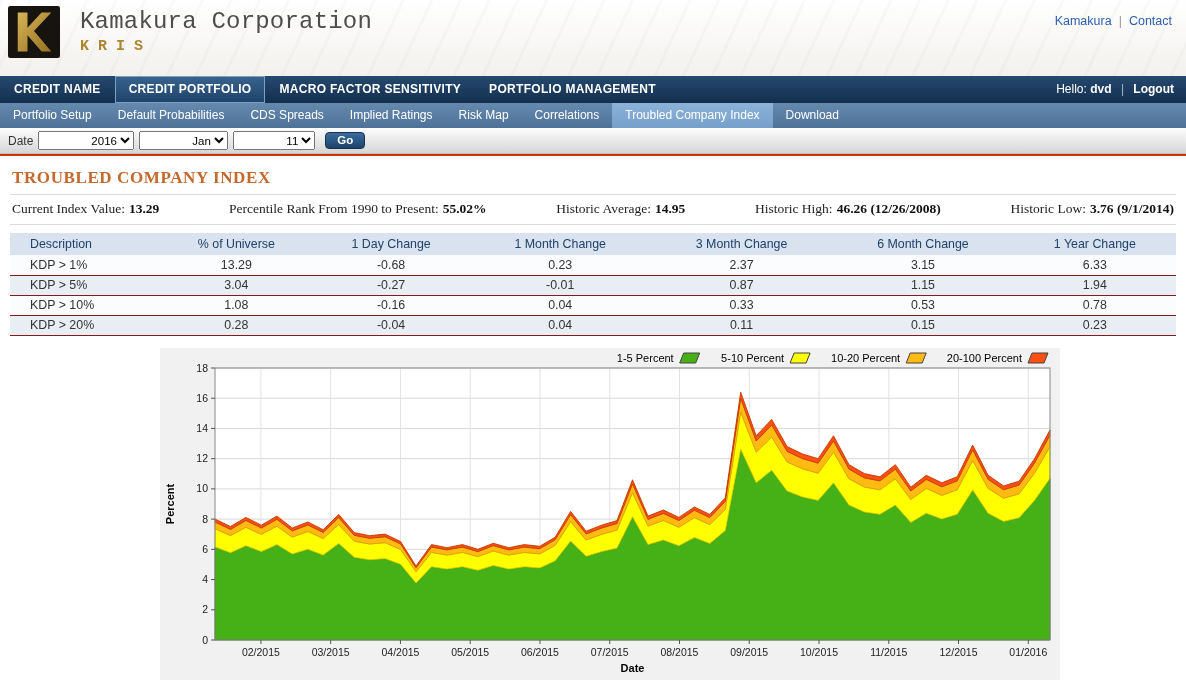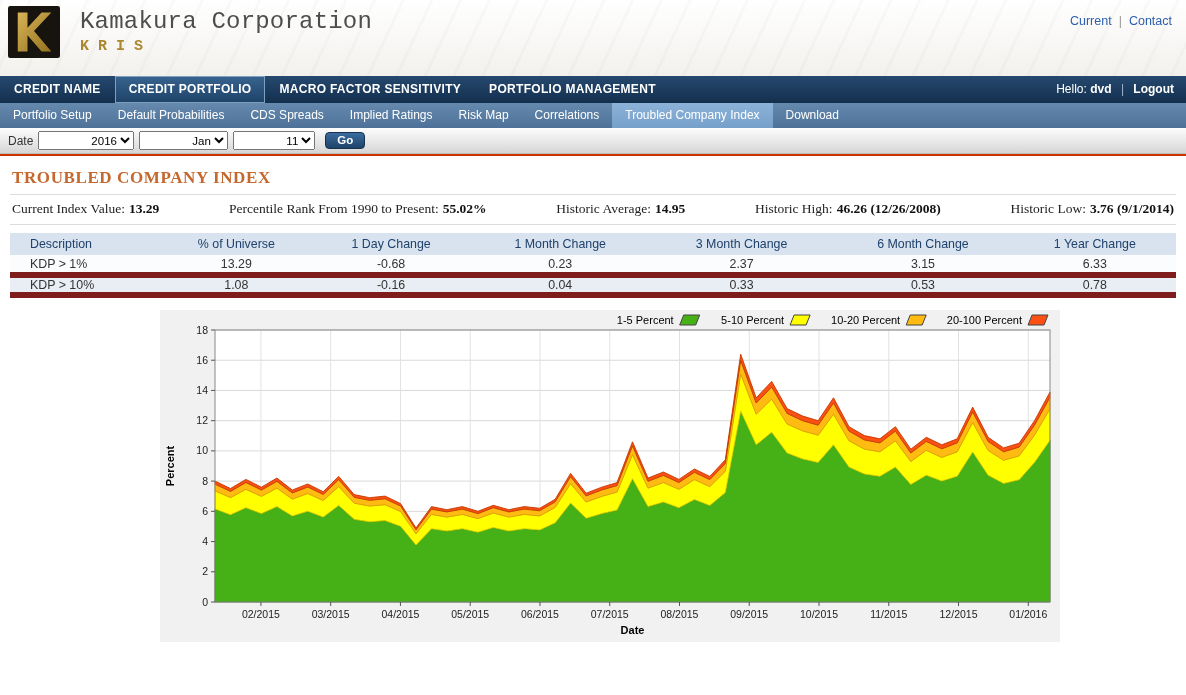--- a/index.html
+++ b/index.html
@@ -92,21 +92,21 @@
   table.kdp{ width:100%; border-collapse:collapse; margin-top:8px; font-size:12.4px; }
   table.kdp th{
     background:#d8e3ef; color:#20426b; font-weight:normal;
     height:22px; text-align:center; padding:0;
   }
   table.kdp th.desc{ text-align:left; padding-left:20px; width:150px; }
   table.kdp td{ text-align:center; height:20px; padding:0; color:#333; }
   table.kdp td.desc{ text-align:left; padding-left:20px; }
   table.kdp tbody tr:nth-child(even){ background:#e9eef5; }
   table.kdp tbody tr:nth-child(odd){ background:#fbfcfe; }
-  table.kdp tbody tr{ border-bottom:6px solid #7f1d1d; }
+  table.kdp tbody tr{ border-bottom:1px solid #7f1d1d; }
 
   
   .chart-wrap{ margin:12px 0 0 150px; width:900px; }
 </style>
 </head>
 <body>
 
 <div class="app">
 
   <header class="site-header">
@@ -120,21 +120,21 @@
         </defs>
         <rect width="48" height="48" rx="2" fill="#17130e"></rect>
         <path d="M9 6 h9 v14 l13-14 h9 L24 23 l16 19 h-9 L18 27 v15 H9 Z" fill="url(#gold)"></path>
       </svg>
       <div class="brand-text">
         <div class="company-name">Kamakura Corporation</div>
         <div class="brand-kris">KRIS</div>
       </div>
     </div>
     <div class="header-links">
-      <a>Current</a><span class="sep">|</span><a>Contact</a>
+      <a>Kamakura</a><span class="sep">|</span><a>Contact</a>
     </div>
   </header>
 
   <nav class="mainnav">
     <div class="nav-left">
       <a class="nav-item">CREDIT NAME</a>
       <a class="nav-item active">CREDIT PORTFOLIO</a>
       <a class="nav-item">MACRO FACTOR SENSITIVITY</a>
       <a class="nav-item">PORTFOLIO MANAGEMENT</a>
     </div>
@@ -195,27 +195,45 @@
         <tr>
           <td class="desc">KDP &gt; 1%</td>
           <td>13.29</td>
           <td>-0.68</td>
           <td>0.23</td>
           <td>2.37</td>
           <td>3.15</td>
           <td>6.33</td>
         </tr>
         <tr>
+          <td class="desc">KDP &gt; 5%</td>
+          <td>3.04</td>
+          <td>-0.27</td>
+          <td>-0.01</td>
+          <td>0.87</td>
+          <td>1.15</td>
+          <td>1.94</td>
+        </tr>
+        <tr>
           <td class="desc">KDP &gt; 10%</td>
           <td>1.08</td>
           <td>-0.16</td>
           <td>0.04</td>
           <td>0.33</td>
           <td>0.53</td>
           <td>0.78</td>
+        </tr>
+        <tr>
+          <td class="desc">KDP &gt; 20%</td>
+          <td>0.28</td>
+          <td>-0.04</td>
+          <td>0.04</td>
+          <td>0.11</td>
+          <td>0.15</td>
+          <td>0.23</td>
         </tr>
       </tbody>
     </table>
 
     <div class="chart-wrap">
       <svg id="chart" width="900" height="332" viewBox="0 0 900 332">
           <rect x="0" y="0" width="900" height="332" fill="#f1f1f1"></rect>
           <rect x="55" y="20" width="835" height="272" fill="#ffffff"></rect>
           <line x1="55" y1="261.77777777777777" x2="890" y2="261.77777777777777" stroke="#d9d9d9" stroke-width="1"></line>
           <line x1="55" y1="231.55555555555554" x2="890" y2="231.55555555555554" stroke="#d9d9d9" stroke-width="1"></line>

